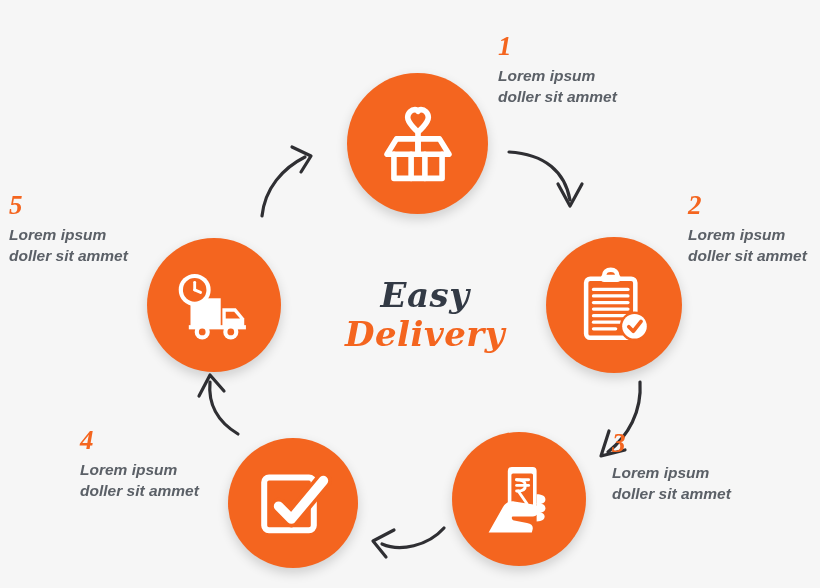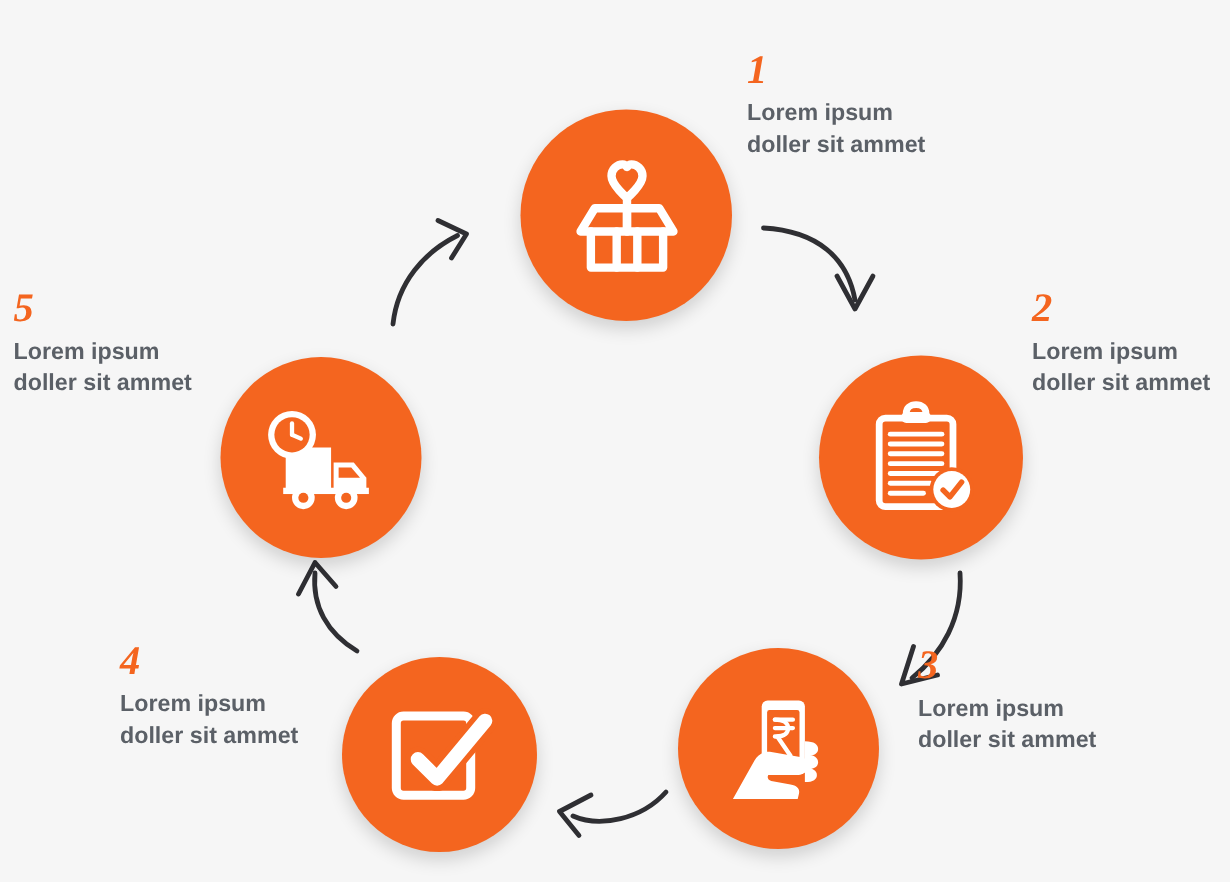--- a/index.html
+++ b/index.html
@@ -53,20 +53,21 @@
     margin-bottom: 6px;
     letter-spacing: 0.5px;
   }
   .label .txt {
     font-family: "Liberation Sans", sans-serif;
     font-weight: 700;
     font-size: 15.5px;
     line-height: 1.33;
     color: #5b6067;
     white-space: pre-line;
+    font-style: italic;
   }
   .center-title {
     position: absolute;
     left: 335px;
     top: 278px;
     width: 180px;
     text-align: center;
   }
   .center-title .line1 {
     font-family: "DejaVu Serif", serif;
@@ -256,14 +257,18 @@
     <div class="txt">Lorem ipsum
 doller sit ammet</div>
   </div>
 
   <div class="label" style="left:9px; top:192px; text-align:left;">
     <div class="num">5</div>
     <div class="txt">Lorem ipsum
 doller sit ammet</div>
   </div>
 
+  <div class="center-title">
+    <div class="line1">Easy</div>
+    <div class="line2">Delivery</div>
+  </div>
 
 </div>
 
 </body></html>

